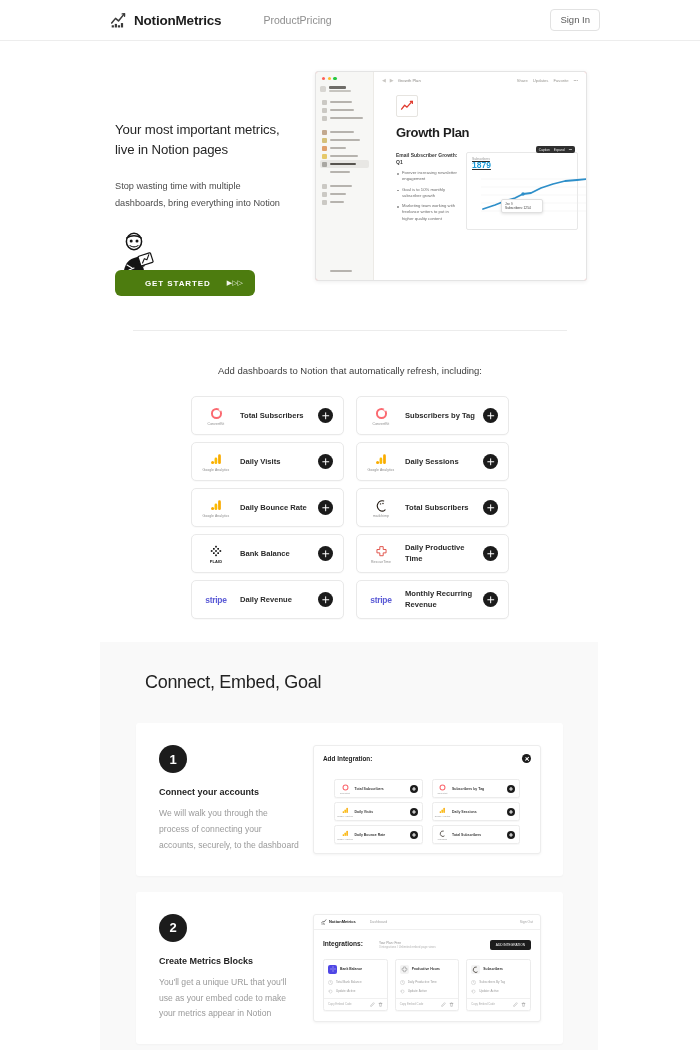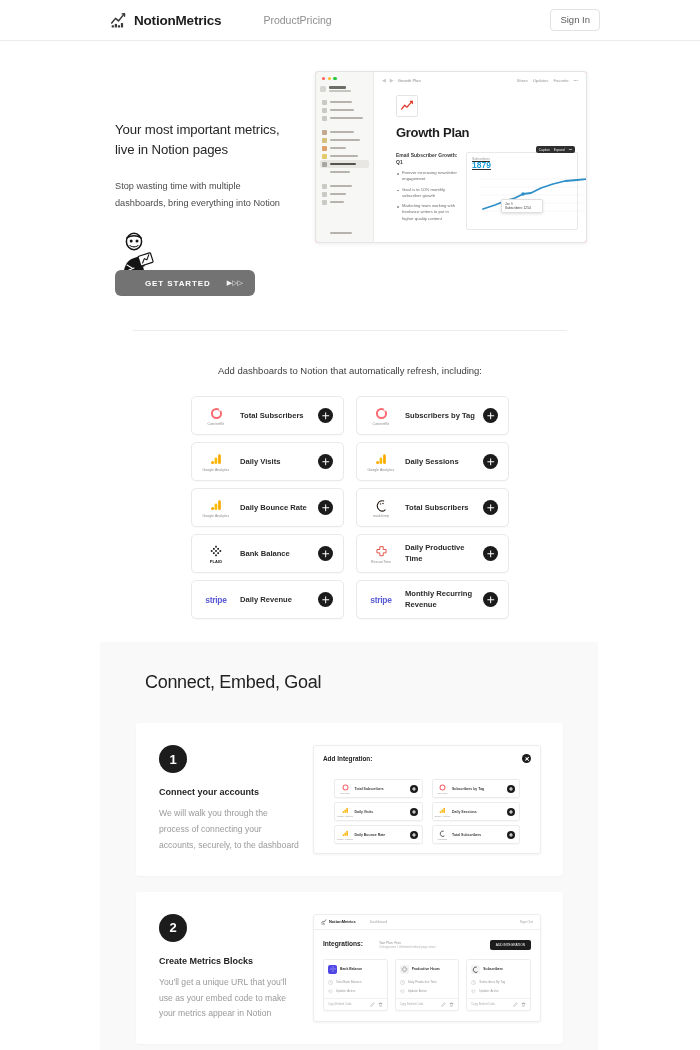--- a/index.html
+++ b/index.html
@@ -40,31 +40,31 @@
     font-size: 13.2px; line-height: 1.52; font-weight: 400;
     color: #252525; letter-spacing: -0.1px;
   }
   .hero-sub {
     margin-top: 18px; font-size: 9.2px; line-height: 1.85; color: #4a4a4a;
   }
   .cta-wrap { position: relative; margin-top: 22px; height: 62px; }
   .mascot { position: absolute; left: 2px; top: -2px; width: 46px; height: 50px; }
   .cta {
     position: absolute; left: 0; top: 36px;
-    width: 140px; height: 26px; background: #737373;
+    width: 140px; height: 26px; background: #4d7c0f;
     border-radius: 6px; border: 0; cursor: pointer;
     display: flex; align-items: center; justify-content: space-between;
     padding: 0 12px 0 30px;
   }
   .cta-label { color: #fff; font-size: 8px; font-weight: bold; letter-spacing: 0.9px; }
   .cta-arrows { color: #ffffff; font-size: 7px; letter-spacing: 0px; opacity: .92; }
 
   
   .shot {
-    width: 272px; height: 172px; background: #fca5a5;
+    width: 272px; height: 210px; background: #fca5a5;
     border: 1px solid #e4e4e4; border-radius: 3px;
     box-shadow: 0 1px 4px rgba(0,0,0,.07);
     overflow: hidden; display: flex; flex-direction: column;
   }
   .shot-body { flex: 1; display: flex; min-height: 0; }
   .shot-side {
     width: 58px; background: #f7f7f5; border-right: 1px solid #eceae6;
     padding: 5px 4px; display: flex; flex-direction: column; position: relative;
   }
   .dots { display: flex; gap: 2.5px; margin-bottom: 6px; padding-left: 2px; }

